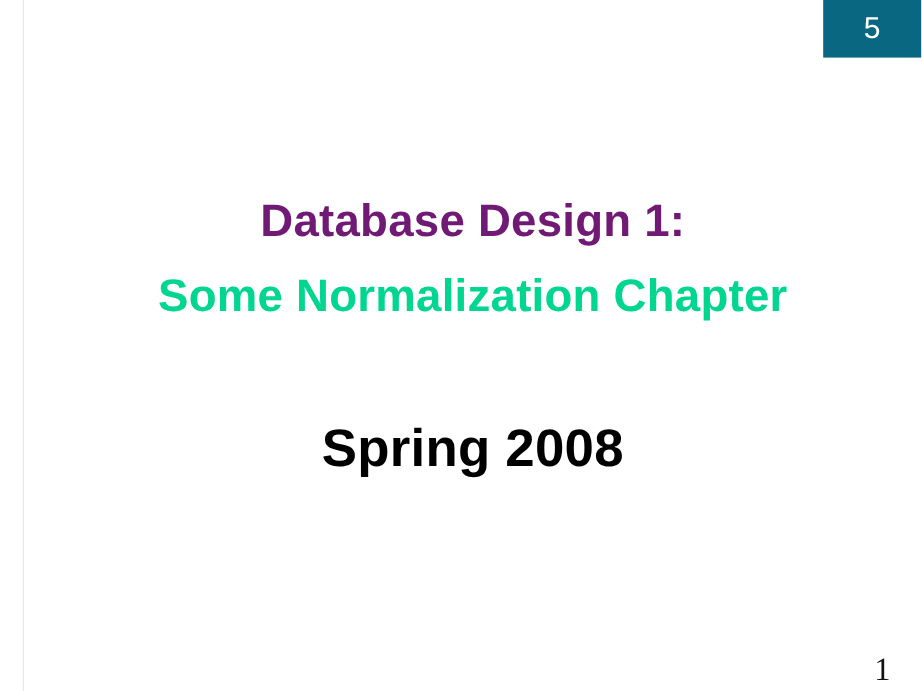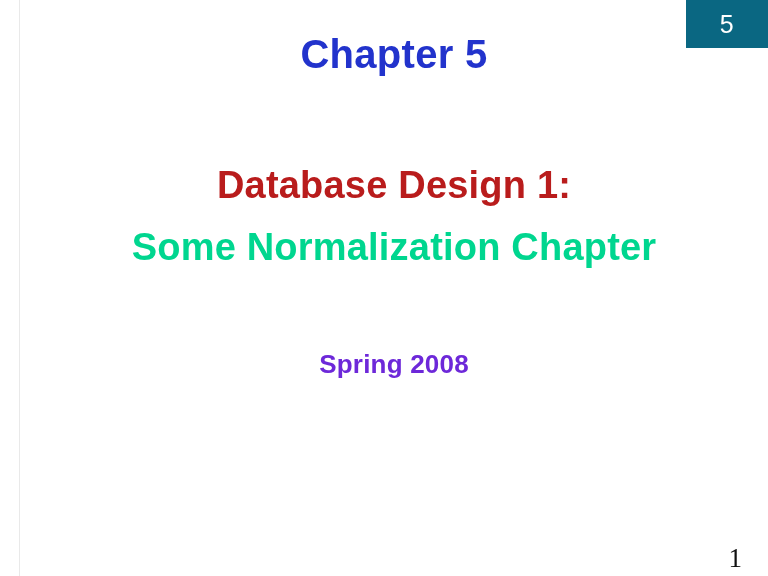--- a/index.html
+++ b/index.html
@@ -72,35 +72,35 @@
   #chapter-title {
     top: 33px;
     font-size: 40px;
     color: #2233cc;
     letter-spacing: 0.3px;
   }
 
   #subtitle-line-1 {
     top: 166px;
     font-size: 38px;
-    color: #b91c1c;
+    color: #701a75;
     letter-spacing: 0.2px;
   }
 
   #subtitle-line-2 {
     top: 228px;
     font-size: 38px;
     color: #00d68f;
     letter-spacing: 0.2px;
   }
 
   #term-line {
     top: 351px;
-    font-size: 26px;
-    color: #6d28d9;
+    font-size: 44px;
+    color: #000000;
     letter-spacing: 0.2px;
   }
 
   
   #page-number {
     position: absolute;
     right: 26px;
     bottom: 4px;
     font-family: "Liberation Serif", serif;
     font-size: 27px;
@@ -115,21 +115,20 @@
 <div id="slide">
 
   <div id="left-rule"></div>
 
   <div id="corner-badge">
     <span id="corner-badge-number">5</span>
   </div>
 
   <div id="content">
 
-    <div class="line" id="chapter-title">Chapter 5</div>
 
     <div class="line" id="subtitle-line-1">Database Design 1:</div>
 
     <div class="line" id="subtitle-line-2">Some Normalization Chapter</div>
 
     <div class="line" id="term-line">Spring 2008</div>
 
   </div>
 
   <div id="page-number">1</div>

